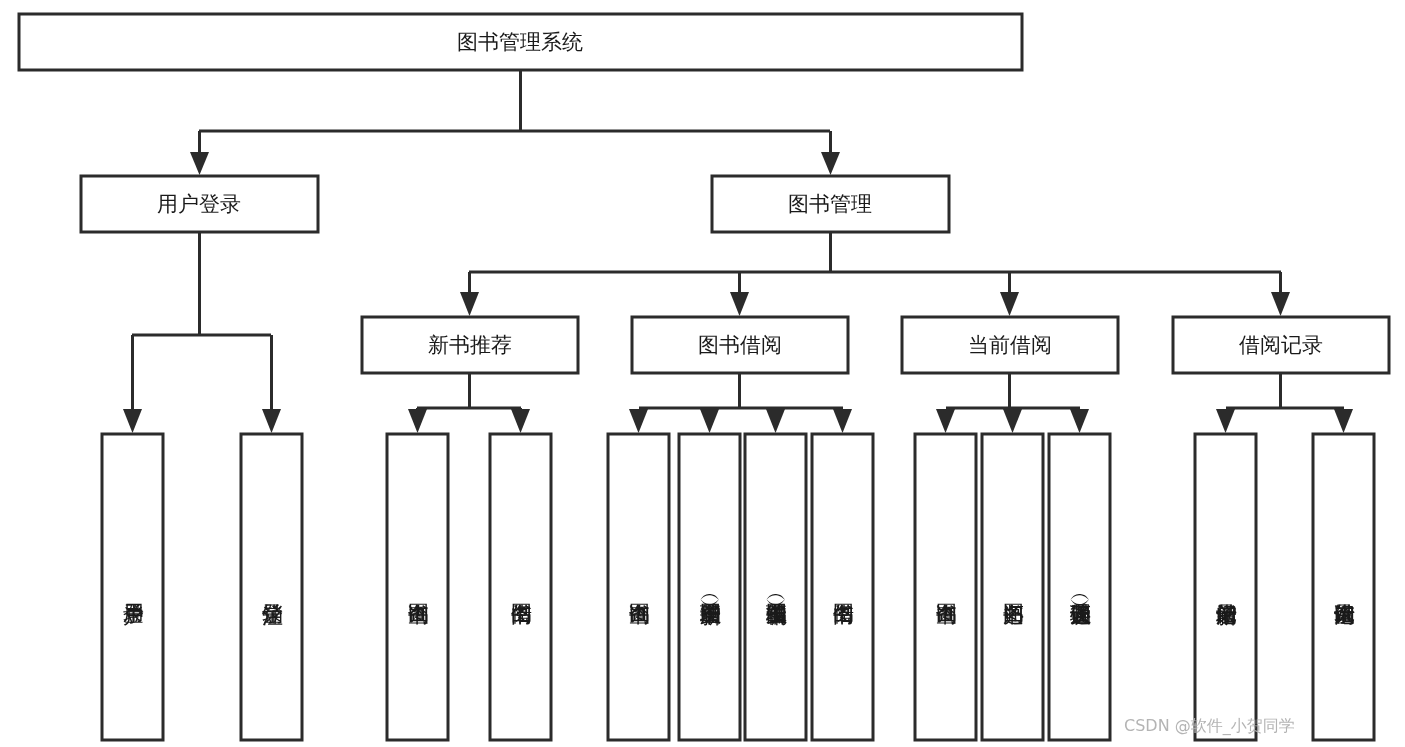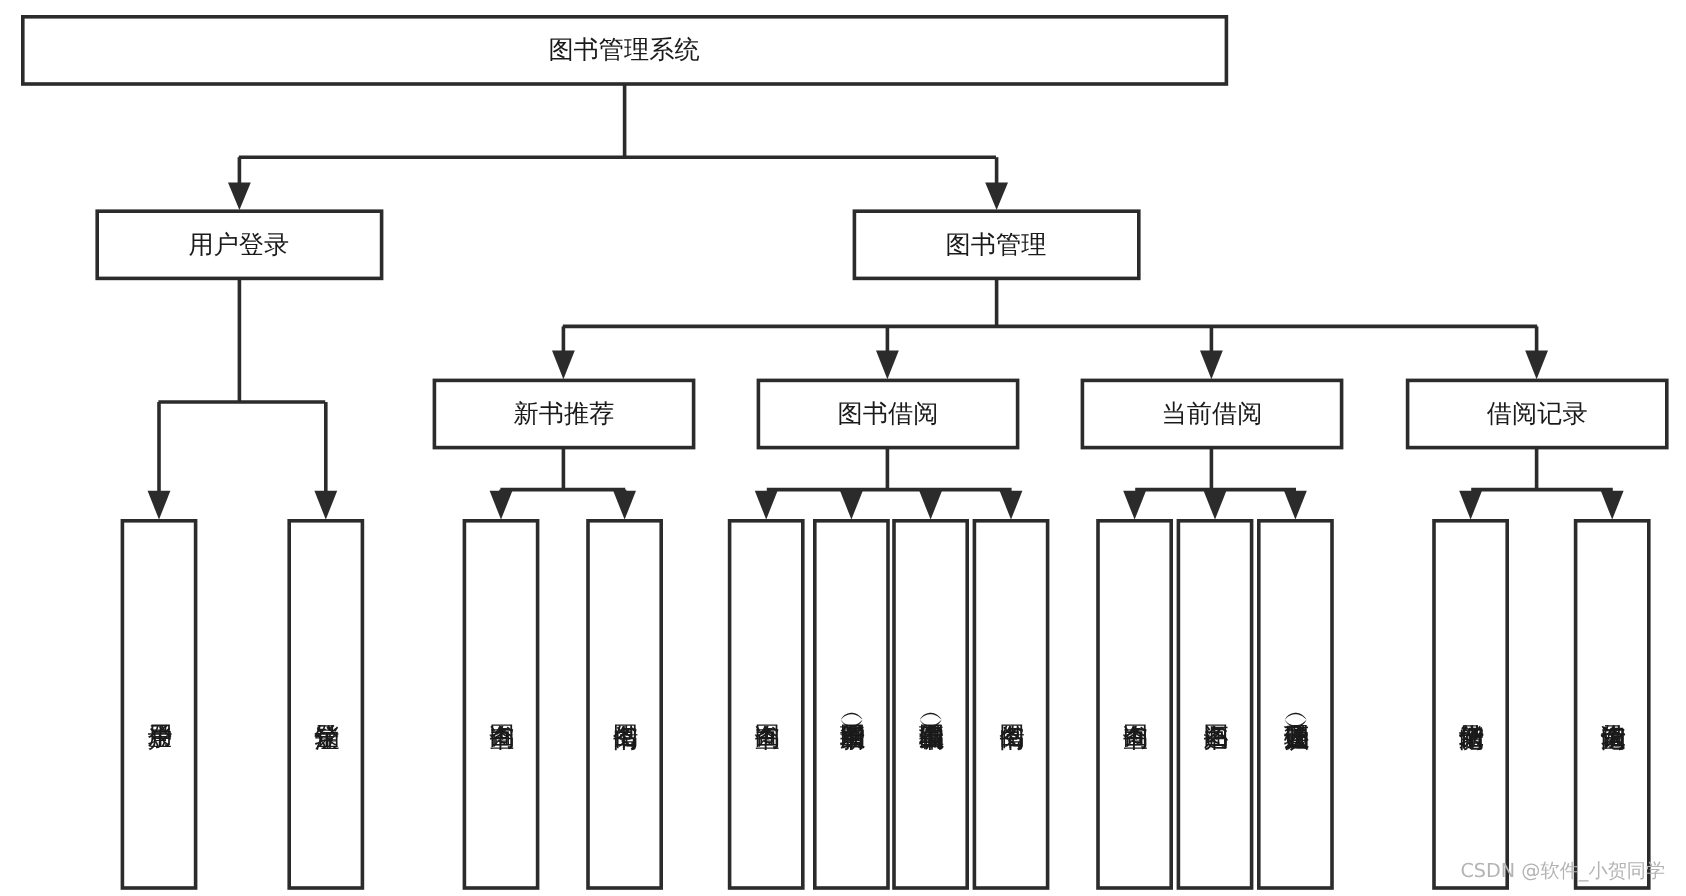--- a/index.html
+++ b/index.html
@@ -215,15 +215,15 @@
   <div class="vlabel" style="left:745px; top:434px; width:61px; height:306px;">编辑图书（管理员）</div>
   <div class="vlabel" style="left:812px; top:434px; width:61px; height:306px;">借阅图书</div>
 
   <div class="vlabel" style="left:915px; top:434px; width:61px; height:306px;">查询图书</div>
   <div class="vlabel" style="left:982px; top:434px; width:61px; height:306px;">归还图书</div>
   <div class="vlabel" style="left:1049px; top:434px; width:61px; height:306px;">确认归还（管理员）</div>
 
   <div class="vlabel" style="left:1195px; top:434px; width:61px; height:306px;">新增借阅记录</div>
   <div class="vlabel" style="left:1313px; top:434px; width:61px; height:306px;">查询借阅记录</div>
 
-  <div class="watermark" style="left:1217px; top:716px;">CSDN @软件_小贺同学</div>
+  <div class="watermark" style="left:1124px; top:716px;">CSDN @软件_小贺同学</div>
 
 </div>
 
 </body></html>

